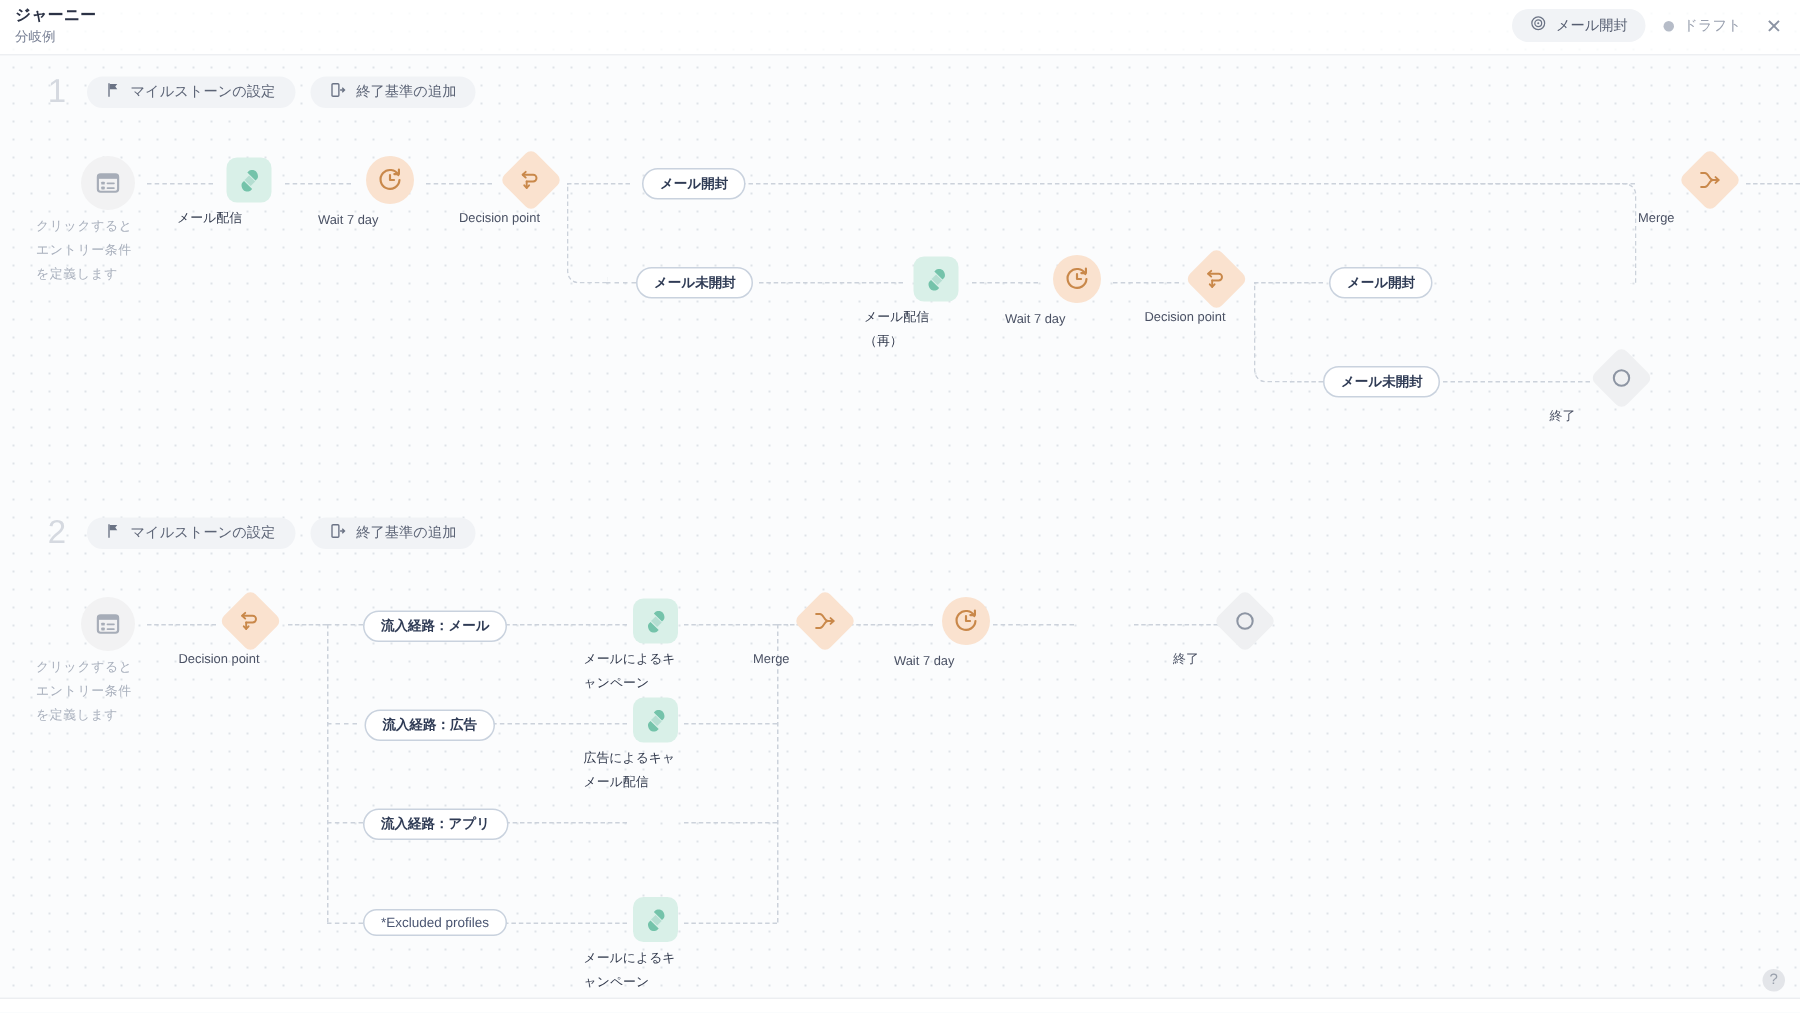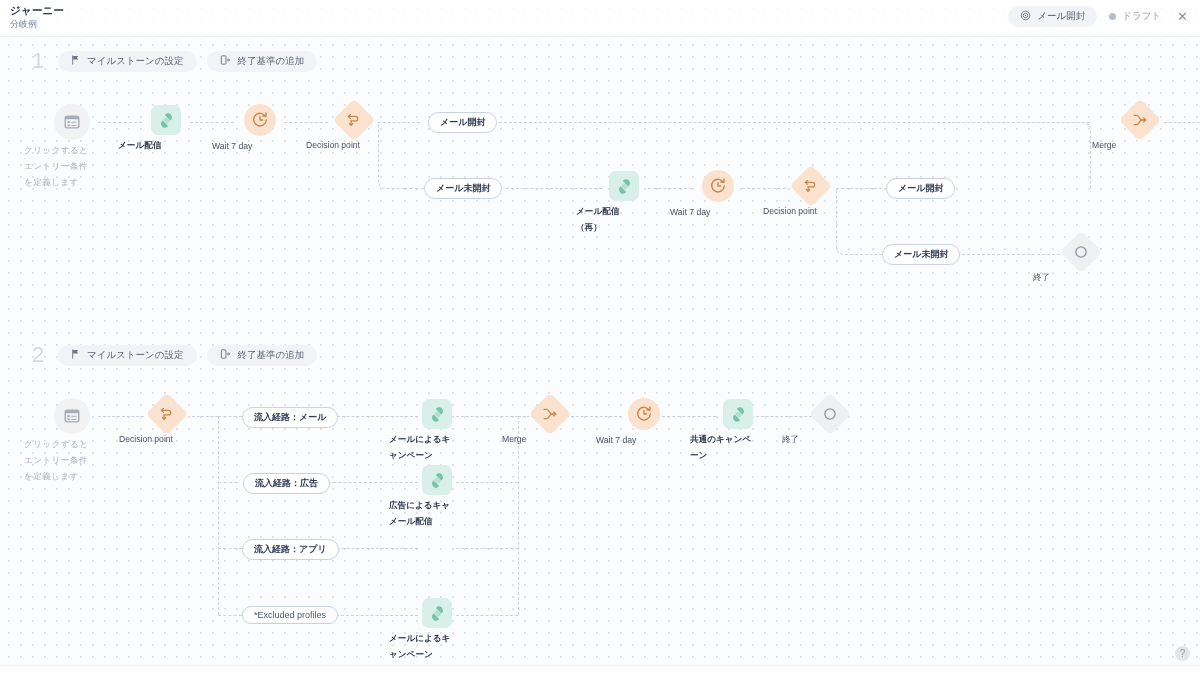--- a/index.html
+++ b/index.html
@@ -52,21 +52,21 @@
     font-size:9.5px;color:#5c6476;cursor:pointer;white-space:nowrap;
   }
 
   
   .node{position:absolute;width:96px;text-align:left;z-index:8;}
   .node .ic{margin:0 auto;}
   .node .lbl{
     margin-top:5px;font-size:8.6px;line-height:11px;color:#4a5164;
     word-break:break-all;
   }
-  .node .lbl.bold{font-weight:bold;color:#333b4e;}
+  .node .lbl.bold{font-weight:normal;color:#333b4e;}
   .node .lbl.gray{color:#a9b0bd;font-weight:normal;letter-spacing:0.4px;}
 
   
   .sq{width:30px;height:30px;border-radius:7px;display:flex;align-items:center;justify-content:center;}
   .sq.green{background:#d9f0e8;}
   .circ{width:32px;height:32px;border-radius:50%;display:flex;align-items:center;justify-content:center;}
   .circ.peach{background:#fae2cf;}
   .dia{width:30px;height:30px;border-radius:5px;transform:rotate(45deg);display:flex;align-items:center;justify-content:center;margin:1px auto;}
   .dia.peach{background:#fae2cf;}
   .dia.gray{background:#eff0f2;}
@@ -416,31 +416,20 @@
     <div class="ic circ peach">
       <svg width="18" height="18" viewBox="0 0 20 20">
           <path d="M16.2 6.3A7 7 0 1 0 17 10" fill="none" stroke="#c9884a" stroke-width="1.6" stroke-linecap="round"></path>
           <path d="M13.2 5.6h3.4V2.3" fill="none" stroke="#c9884a" stroke-width="1.6" stroke-linecap="round" stroke-linejoin="round"></path>
           <path d="M10 6.4V10h3" fill="none" stroke="#c9884a" stroke-width="1.6" stroke-linecap="round" stroke-linejoin="round"></path>
         </svg>
     </div>
     <div class="lbl">Wait 7 day</div>
   </div>
 
-  <div class="node" style="left:690px;top:399px;">
-    <div class="ic sq green">
-      <svg width="17" height="17" viewBox="0 0 20 20">
-          <path d="M14.6 2.4c2 2 2.4 5 1.1 6.3l-1.2 1.2-6.4-6.4L9.3 2.3c1.3-1.3 4.3-0.9 5.3.1z" fill="#74c3aa"></path>
-          <path d="M5.4 17.6c-2-2-2.4-5-1.1-6.3l1.2-1.2 6.4 6.4-1.2 1.2c-1.3 1.3-4.3.9-5.3-.1z" fill="#74c3aa"></path>
-          <path d="M5.9 9.4l3.6-3.6 4.8 4.8-3.6 3.6z" fill="#b4ded1"></path>
-        </svg>
-    </div>
-    <div class="lbl bold">共通のキャンペ</div>
-    <div class="lbl bold">ーン</div>
-  </div>
 
   <div class="node" style="left:782px;top:398px;">
     <div class="dia gray">
       <svg width="16" height="16" viewBox="0 0 20 20">
           <circle cx="10" cy="10" r="6.4" fill="none" stroke="#8d95a3" stroke-width="1.7"></circle>
         </svg>
     </div>
     <div class="lbl">終了</div>
   </div>
 

